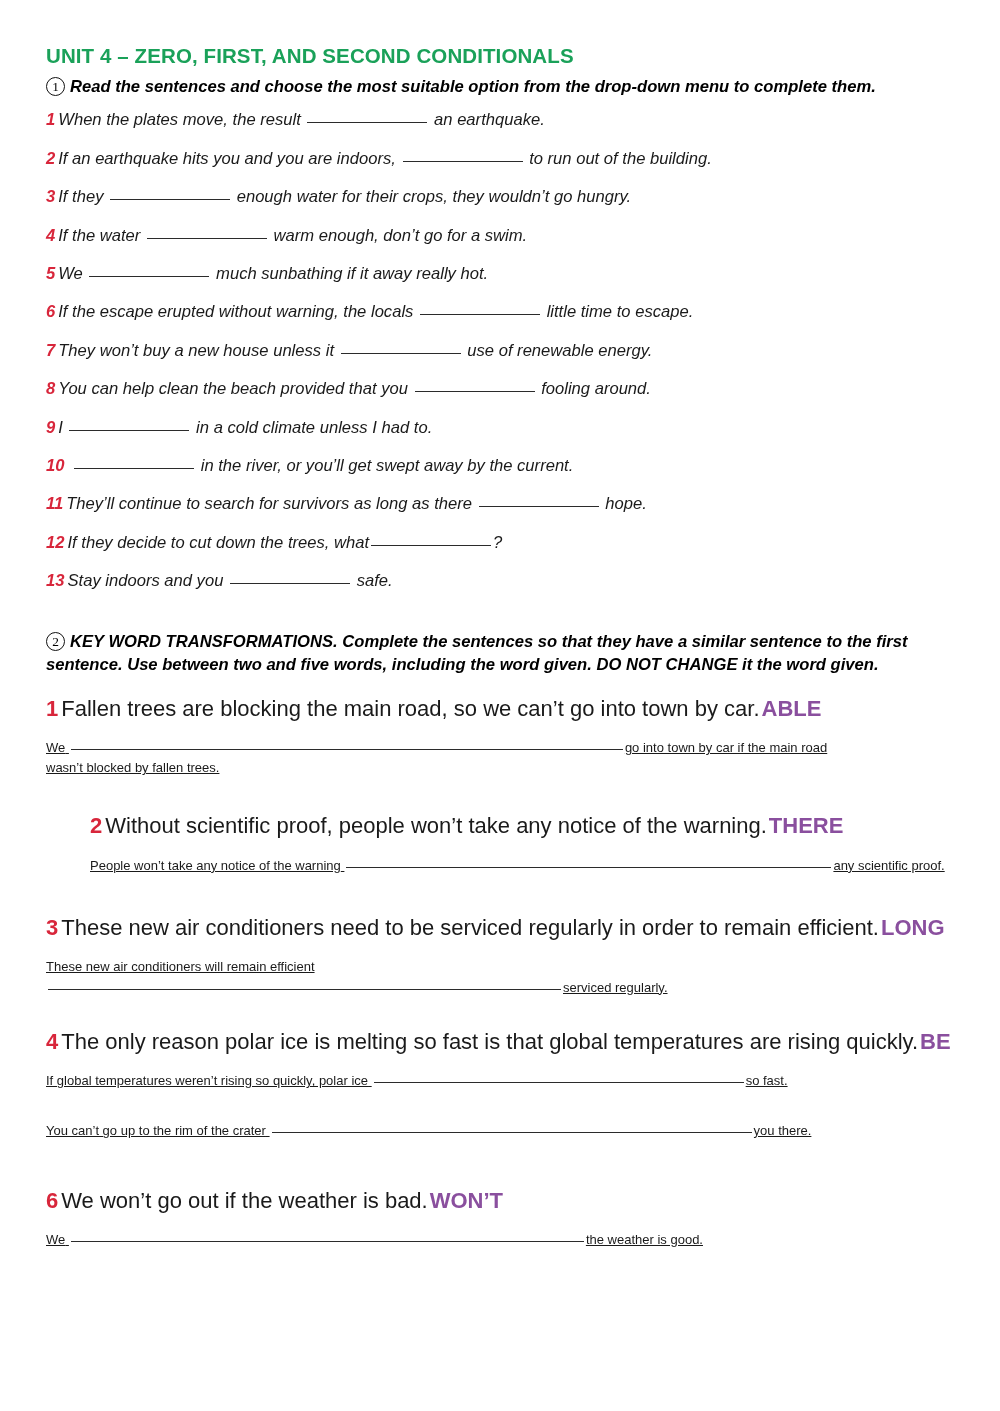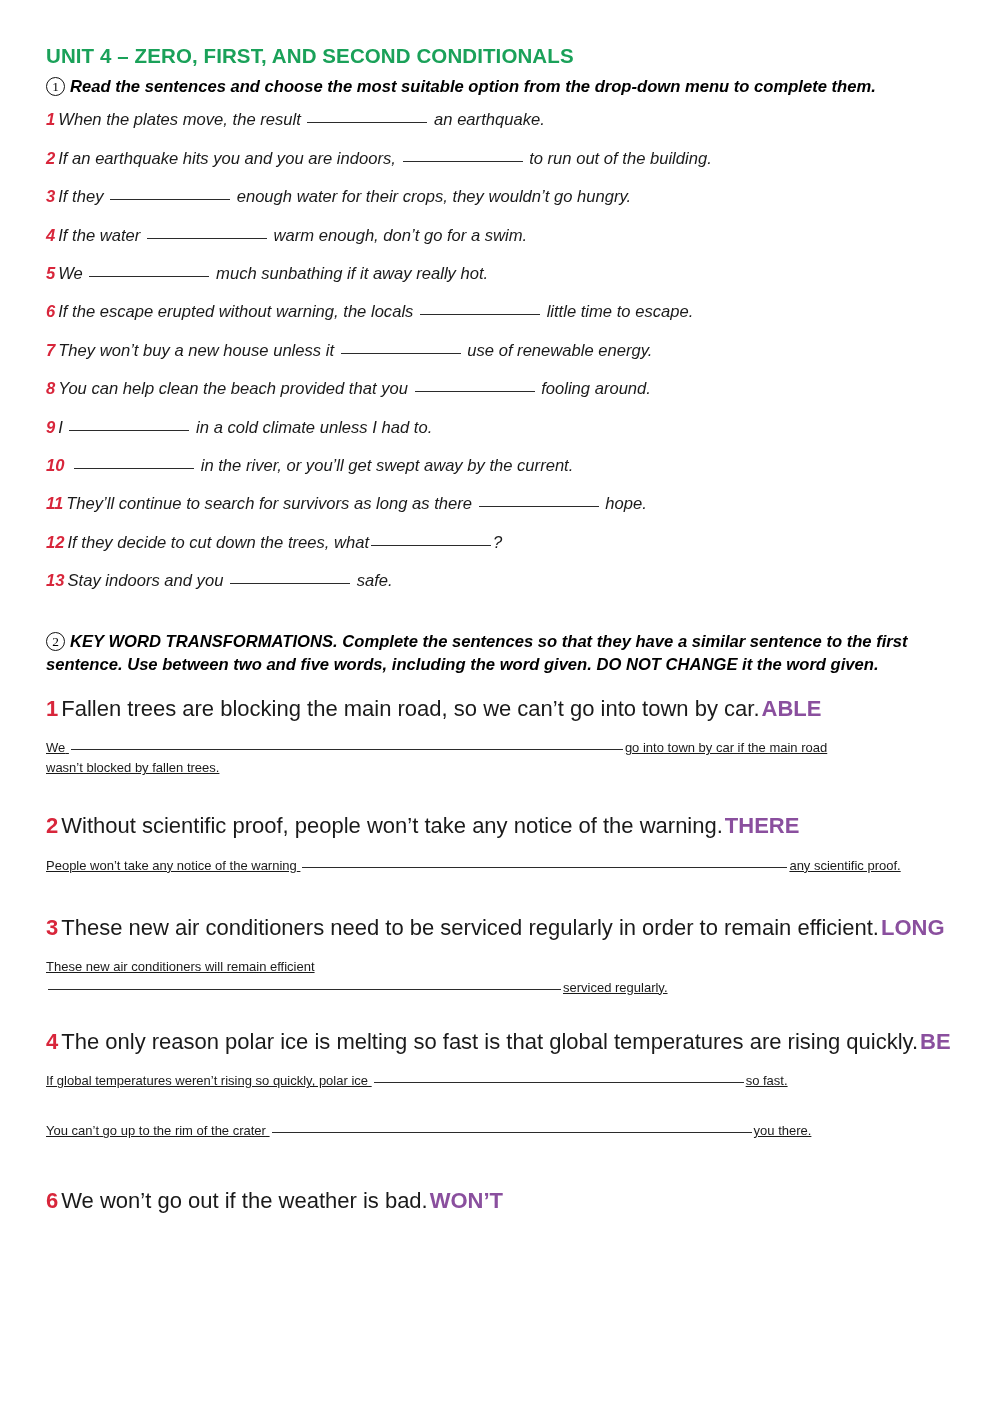--- a/index.html
+++ b/index.html
@@ -220,21 +220,21 @@
       </p>
       <p class="ex2-answer">
         <span>We</span>
         <span class="blank b-long"></span><span>go into town by car if the main road</span>
         <br><span>wasn’t blocked by fallen trees.</span>
       </p>
     </div>
 
     <div class="spacer-1"></div>
 
-    <div class="ex2-block" style="margin-top:0;">
+    <div class="ex2-block" style="margin-top:0;margin-left:44px;">
       <p class="ex2-prompt">
         <span class="num">2</span><span>Without scientific proof, people won’t take any notice of the warning.</span><span class="keyword">THERE</span>
       </p>
       <p class="ex2-answer">
         <span>People won’t take any notice of the warning</span>
         <span class="blank b-wide"></span><span>any scientific proof.</span>
       </p>
     </div>
 
     <div class="spacer-2"></div>
@@ -269,16 +269,20 @@
         <span class="blank b-wide2"></span><span>you there.</span>
       </p>
     </div>
 
     <div class="spacer-2"></div>
 
     <div class="ex2-block" style="margin-top:15px;">
       <p class="ex2-prompt">
         <span class="num">6</span><span>We won’t go out if the weather is bad.</span><span class="keyword">WON’T</span>
       </p>
+      <p class="ex2-answer">
+        <span>We</span>
+        <span class="blank b-med"></span><span>the weather is good.</span>
+      </p>
     </div>
 
   </div>
 </div>
 
 </body></html>

